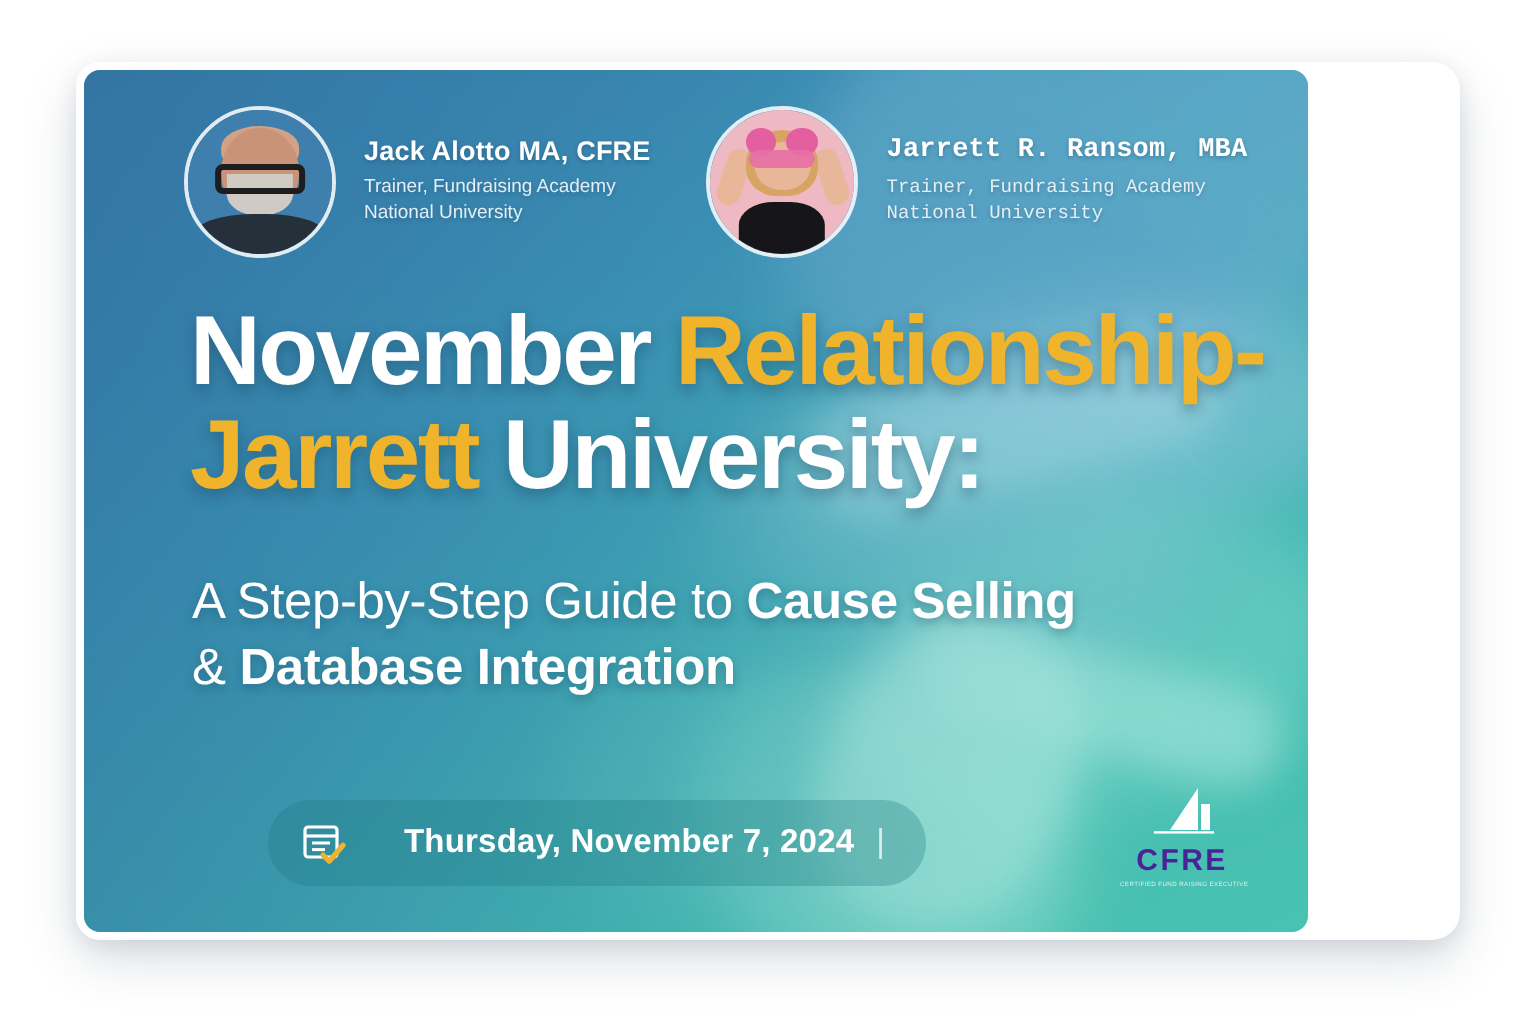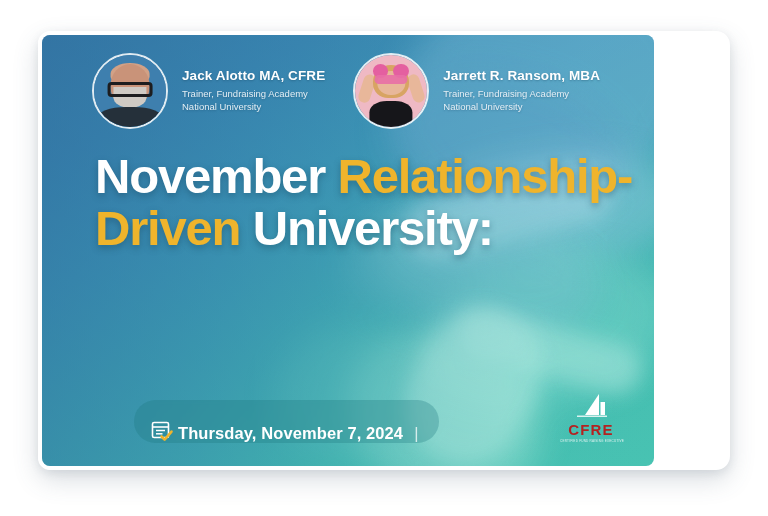--- a/index.html
+++ b/index.html
@@ -117,21 +117,21 @@
     left: 50px;
     top: 18px;
     display: flex;
     align-items: center;
     gap: 0px;
   }
   .speaker {
     display: flex;
     align-items: center;
   }
-  .speaker + .speaker { margin-left: 28px; }
+  .speaker + .speaker { margin-left: 28px; font-family: Liberation Mono, monospace; }
 
   .avatar {
     width: 72px;
     height: 72px;
     border-radius: 50%;
     border: 2px solid rgba(255,255,255,0.85);
     overflow: hidden;
     position: relative;
     flex: 0 0 auto;
   }
@@ -227,22 +227,22 @@
   
   .pill {
     position: absolute;
     left: 92px;
     top: 365px;
     height: 43px;
     padding: 0 20px 0 16px;
     border-radius: 22px;
     background: rgba(30,120,125,0.30);
     display: flex;
-    align-items: flex-end;
-    gap: 4px;
+    align-items: center;
+    gap: 28px;
     backdrop-filter: blur(2px);
   }
   .cal-icon { width: 24px; height: 24px; position: relative; flex: 0 0 auto; }
   .pill-text {
     color: #ffffff;
     font-size: 16.5px;
     font-weight: bold;
     letter-spacing: 0.1px;
     white-space: nowrap;
     display: flex;
@@ -255,21 +255,21 @@
   .cfre {
     position: absolute;
     left: 518px;
     top: 358px;
     width: 62px;
     height: 50px;
     text-align: center;
   }
   .cfre-mark { height: 24px; }
   .cfre-word {
-    color: #b91c1c;
+    color: #4c1d95;
     font-size: 15px;
     font-weight: bold;
     letter-spacing: 1.2px;
     line-height: 1;
     margin-top: 1px;
     opacity: 0.96;
   }
   .cfre-sub {
     color: rgba(255,255,255,0.80);
     font-size: 3.1px;
@@ -342,22 +342,23 @@
         </div>
         <div class="sp-text">
           <div class="sp-name">Jarrett R. Ransom, MBA</div>
           <div class="sp-role">Trainer, Fundraising Academy</div>
           <div class="sp-role" style="margin-top:0">National University</div>
         </div>
       </div>
 
     </div>
 
-    <div class="headline"><span>November </span><span class="gold">Relationship-</span><span class="gold">Driven</span><span> University:</span></div>
-
+    <div class="headline"><span>November </span><span class="gold">Relationship-</span><span class="gold">Jarrett</span><span> University:</span></div>
+
+    <div class="subtitle"><span class="lt">A Step-by-Step Guide to </span><span class="bd">Cause Selling</span><br><span class="lt">&amp; </span><span class="bd">Database Integration</span></div>
 
     <div class="pill">
       <span class="cal-icon">
         <svg viewBox="0 0 24 24" width="24" height="24">
           <rect x="2.5" y="3.5" width="16" height="15" rx="1.6" fill="none" stroke="#ffffff" stroke-width="1.6"></rect>
           <line x1="2.5" y1="8" x2="18.5" y2="8" stroke="#ffffff" stroke-width="1.6"></line>
           <line x1="6" y1="11.5" x2="15" y2="11.5" stroke="#ffffff" stroke-width="1.5"></line>
           <line x1="6" y1="14.8" x2="12.5" y2="14.8" stroke="#ffffff" stroke-width="1.5"></line>
           <path d="M11.5 17.5 L14.6 20.6 L21.5 12.6" fill="none" stroke="#efb42c" stroke-width="2.6" stroke-linecap="round" stroke-linejoin="round"></path>
         </svg>

